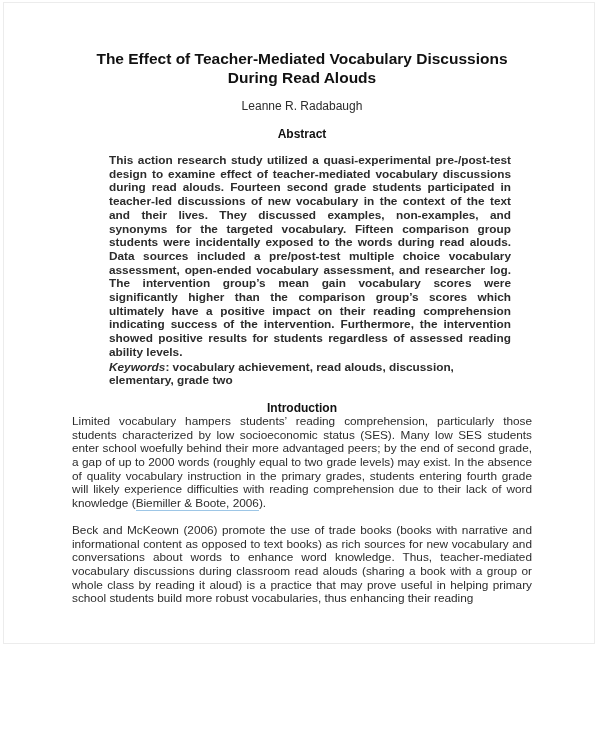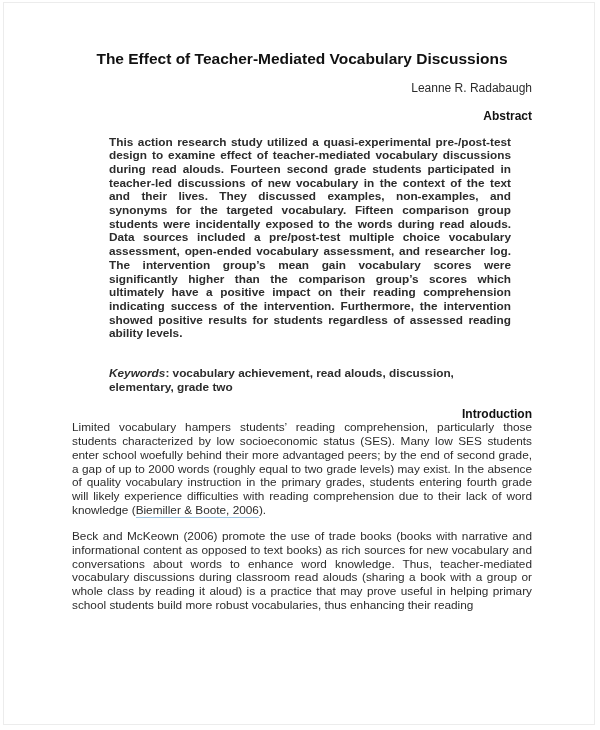--- a/index.html
+++ b/index.html
@@ -13,87 +13,88 @@
     font-family: "Liberation Sans", "DejaVu Sans", sans-serif;
     color: var(--text, #2c2c2c);
     overflow: hidden;
     position: relative;
   }
   .page {
     position: absolute;
     left: 3px;
     top: 2px;
     width: 592px;
-    height: 723px;
+    height: 642px;
     background: var(--page-background, #ffffff);
     border: 1px solid var(--page-border, #ececec);
     box-sizing: border-box;
   }
   .content {
     padding: 0 62px 0 68px;
   }
   p { margin: 0; }
   .title {
     margin: 47px 0 0;
     font-size: 15.5px;
     line-height: 18.5px;
     font-weight: bold;
     text-align: center;
     color: var(--title-text, #111111);
   }
   .t-line { display: block; }
   .byline {
     font-size: 12px;
     line-height: 14px;
-    text-align: right;
+    text-align: center;
   }
   .byline.m12 { margin-top: 12px; }
   .byline.m14 { margin-top: 14px; }
   .heading {
     margin: 14px 0 0;
     font-size: 12px;
     line-height: 14px;
     font-weight: bold;
-    text-align: right;
+    text-align: center;
     color: var(--title-text, #111111);
   }
   .heading.intro { margin-top: 13px; }
   .para {
     font-size: 11.8px;
     line-height: 13.7px;
   }
   .justify {
     text-align: justify;
     text-align-last: left;
   }
   .indent {
     margin-left: 37px;
     margin-right: 21px;
     font-weight: bold;
   }
   .abstract-body { margin-top: 13px; }
-  .keywords { margin-top: 26px; }
+  .keywords { margin-top: 1px; }
   .p1 { }
   .p2 { margin-top: 13px; }
   .doc-link {
     color: inherit;
     text-decoration: none;
     border-bottom: 1px solid var(--link-underline, #9dc6e6);
     cursor: pointer;
   }
   em { font-style: italic; }
 </style>
 </head>
 <body>
 
 <div class="page">
   <div class="content">
 
     <h1 class="title">
       <span class="t-line">The Effect of Teacher-Mediated Vocabulary Discussions</span>
+      <span class="t-line">During Read Alouds</span>
     </h1>
 
     <p class="byline m12">Leanne R. Radabaugh</p>
 
 
 
     <h2 class="heading">Abstract</h2>
 
     <p class="para justify indent abstract-body">This action research study utilized a quasi-experimental pre-/post-test design to examine effect of teacher-mediated vocabulary discussions during read alouds. Fourteen second grade students participated in teacher-led discussions of new vocabulary in the context of the text and their lives. They discussed examples, non-examples, and synonyms for the targeted vocabulary. Fifteen comparison group students were incidentally exposed to the words during read alouds. Data sources included a pre/post-test multiple choice vocabulary assessment, open-ended vocabulary assessment, and researcher log. The intervention group’s mean gain vocabulary scores were significantly higher than the comparison group’s scores which ultimately have a positive impact on their reading comprehension indicating success of the intervention. Furthermore, the intervention showed positive results for students regardless of assessed reading ability levels.</p>
 

